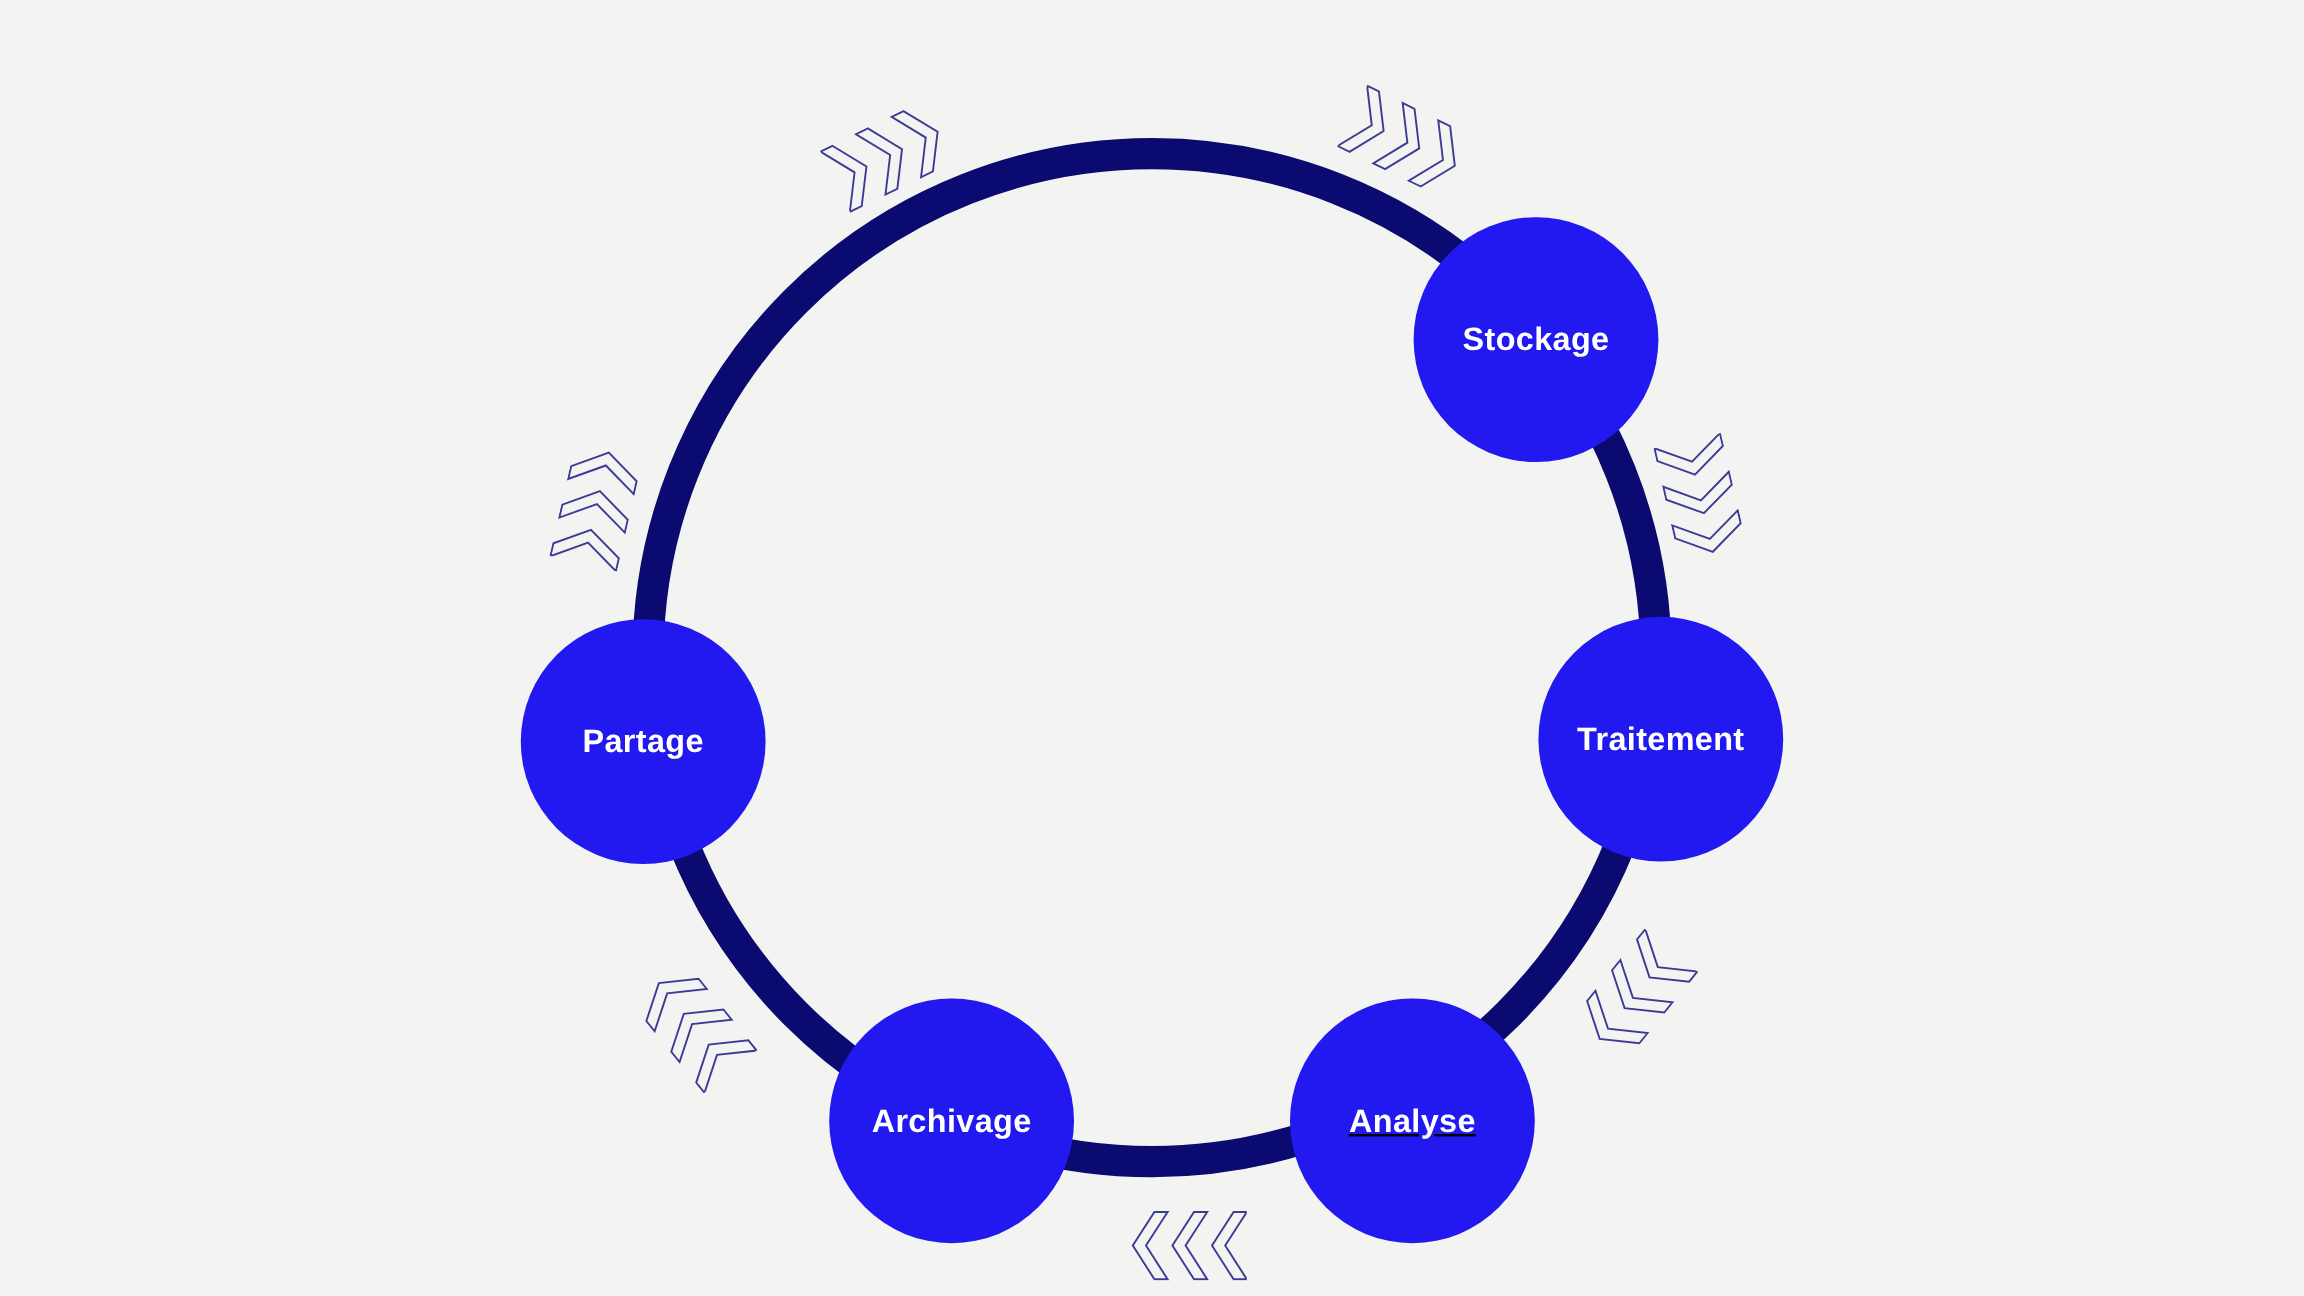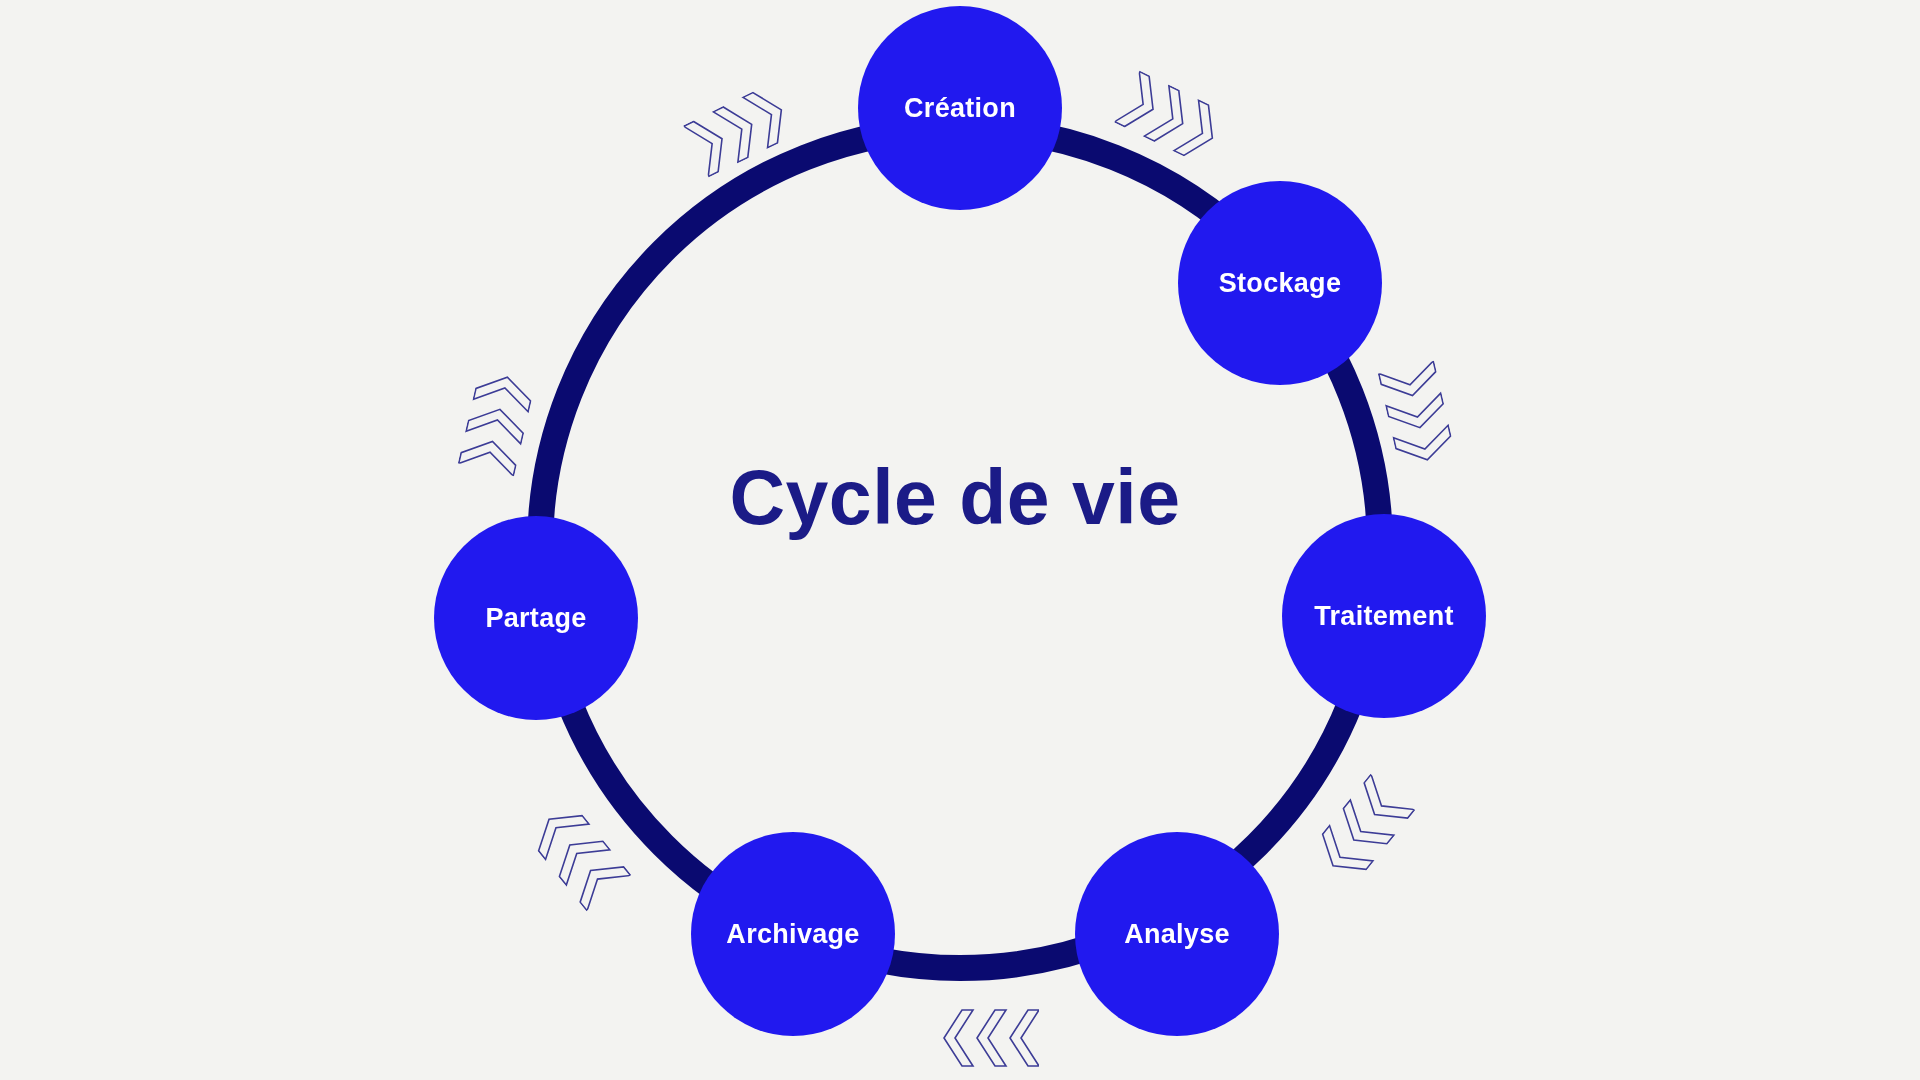--- a/index.html
+++ b/index.html
@@ -69,21 +69,20 @@
     z-index:4;
   }
   .center-title span{display:block;}
 </style>
 </head>
 <body>
 
 <div class="stage" id="stage">
   <div class="ring"></div>
   <div class="center-title">
-    <span>Cycle de vie</span>
   </div>
 
 <div class="arrow" style="left: 691px; top: 101px; transform: rotate(-26deg);"><svg viewBox="0 0 98 58" width="98" height="58">
         <path d="M0,1 H11 L29,29 L11,57 H0 L18,29 Z M33,1 H44 L62,29 L44,57 H33 L51,29 Z M66,1 H77 L95,29 L77,57 H66 L84,29 Z"></path>
       </svg></div>
     <div class="arrow" style="left: 1122px; top: 89px; transform: rotate(26deg);"><svg viewBox="0 0 98 58" width="98" height="58">
         <path d="M0,1 H11 L29,29 L11,57 H0 L18,29 Z M33,1 H44 L62,29 L44,57 H33 L51,29 Z M66,1 H77 L95,29 L77,57 H66 L84,29 Z"></path>
       </svg></div>
     <div class="arrow" style="left: 1368px; top: 386px; transform: rotate(77deg);"><svg viewBox="0 0 98 58" width="98" height="58">
         <path d="M0,1 H11 L29,29 L11,57 H0 L18,29 Z M33,1 H44 L62,29 L44,57 H33 L51,29 Z M66,1 H77 L95,29 L77,57 H66 L84,29 Z"></path>
@@ -93,30 +92,27 @@
       </svg></div>
     <div class="arrow" style="left: 941px; top: 1009px; transform: rotate(180deg);"><svg viewBox="0 0 98 58" width="98" height="58">
         <path d="M0,1 H11 L29,29 L11,57 H0 L18,29 Z M33,1 H44 L62,29 L44,57 H33 L51,29 Z M66,1 H77 L95,29 L77,57 H66 L84,29 Z"></path>
       </svg></div>
     <div class="arrow" style="left: 529px; top: 826px; transform: rotate(231deg);"><svg viewBox="0 0 98 58" width="98" height="58">
         <path d="M0,1 H11 L29,29 L11,57 H0 L18,29 Z M33,1 H44 L62,29 L44,57 H33 L51,29 Z M66,1 H77 L95,29 L77,57 H66 L84,29 Z"></path>
       </svg></div>
     <div class="arrow" style="left: 448px; top: 393px; transform: rotate(283deg);"><svg viewBox="0 0 98 58" width="98" height="58">
         <path d="M0,1 H11 L29,29 L11,57 H0 L18,29 Z M33,1 H44 L62,29 L44,57 H33 L51,29 Z M66,1 H77 L95,29 L77,57 H66 L84,29 Z"></path>
       </svg></div>
-    <div class="node" style="left: 858px; top: 6px;">
-      <span class="node-label">Création</span>
-    </div>
     <div class="node" style="left: 1178px; top: 181px;">
       <span class="node-label">Stockage</span>
     </div>
     <div class="node" style="left: 1282px; top: 514px;">
       <span class="node-label">Traitement</span>
     </div>
-    <div class="node" style="left: 1075px; top: 832px;">
+    <div class="node" style="left: 1075px; top: 832px; text-decoration: underline;">
       <span class="node-label">Analyse</span>
     </div>
     <div class="node" style="left: 434px; top: 516px;">
       <span class="node-label">Partage</span>
     </div>
     <div class="node" style="left: 691px; top: 832px;">
       <span class="node-label">Archivage</span>
     </div>
   </div>
 

